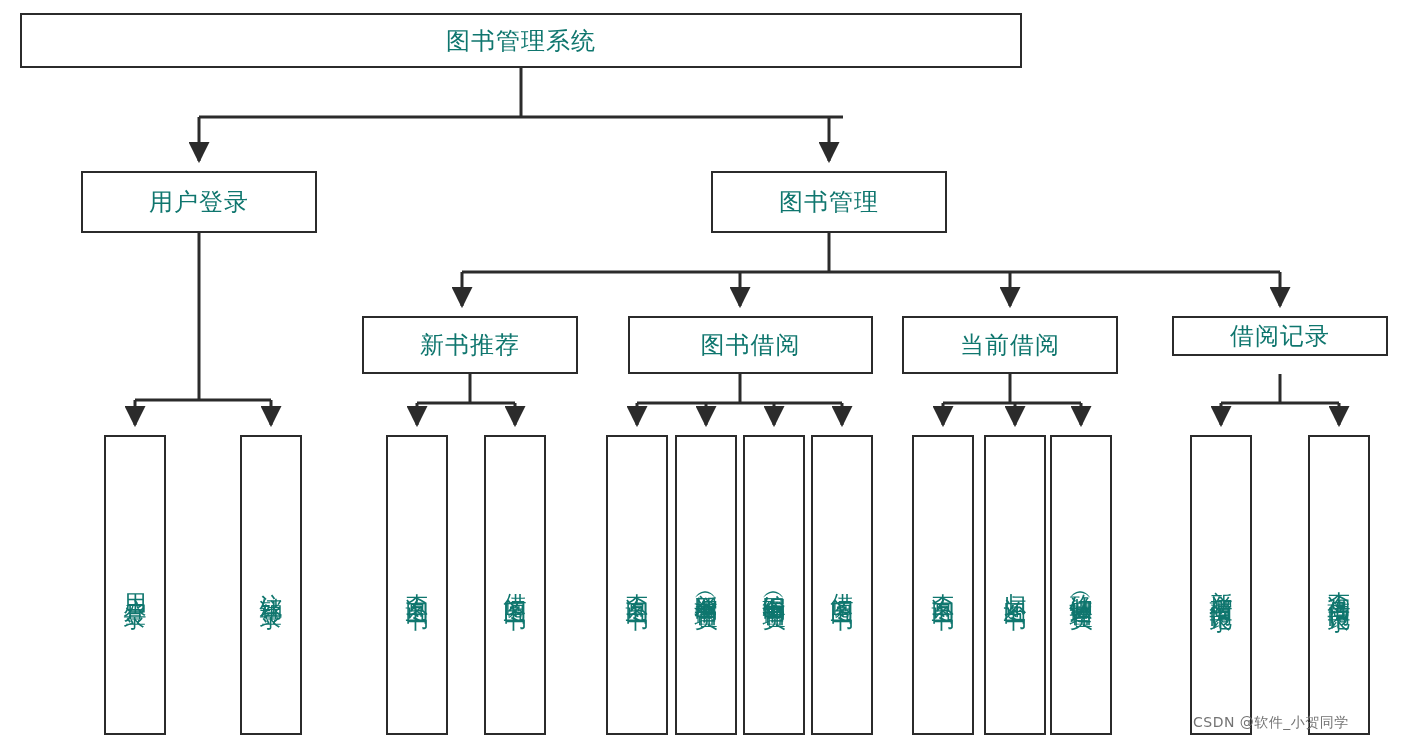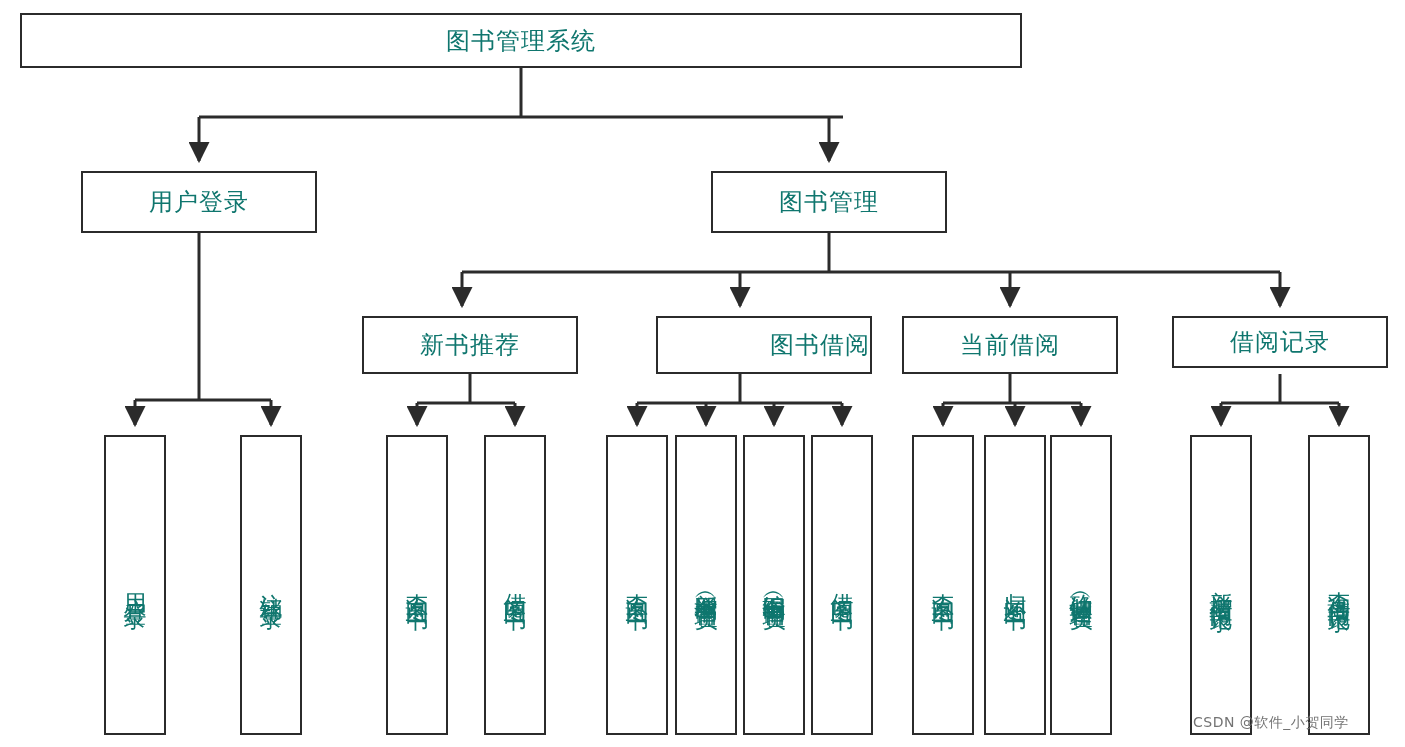--- a/index.html
+++ b/index.html
@@ -135,27 +135,27 @@
   <div class="node horizontal" style="left:81px; top:171px; width:236px; height:62px;">
     <span>用户登录</span>
   </div>
   <div class="node horizontal" style="left:362px; top:316px; width:216px; height:58px;">
     <span>新书推荐</span>
   </div>
 
   <div class="node horizontal" style="left:711px; top:171px; width:236px; height:62px;">
     <span>图书管理</span>
   </div>
-  <div class="node horizontal" style="left:656px; top:316px; width:216px; height:58px;justify-content:flex-end;">
+  <div class="node horizontal" style="left:628px; top:316px; width:245px; height:58px;">
     <span>图书借阅</span>
   </div>
   <div class="node horizontal" style="left:902px; top:316px; width:216px; height:58px;">
     <span>当前借阅</span>
   </div>
-  <div class="node horizontal" style="left:1172px; top:316px; width:216px; height:52px;">
+  <div class="node horizontal" style="left:1172px; top:316px; width:216px; height:40px;">
     <span>借阅记录</span>
   </div>
 
   <div class="node vertical" style="left:104px; top:435px; width:62px; height:300px;">
     <span class="vtext">用户登录</span>
   </div>
   <div class="node vertical" style="left:240px; top:435px; width:62px; height:300px;">
     <span class="vtext">注销登录</span>
   </div>
 

